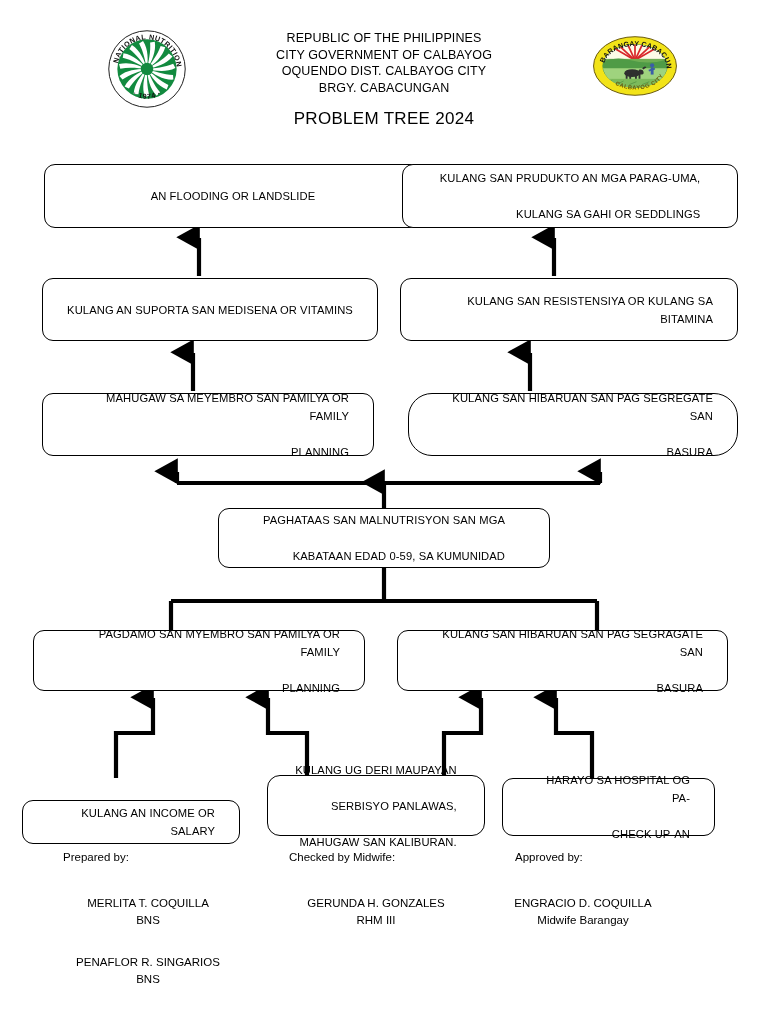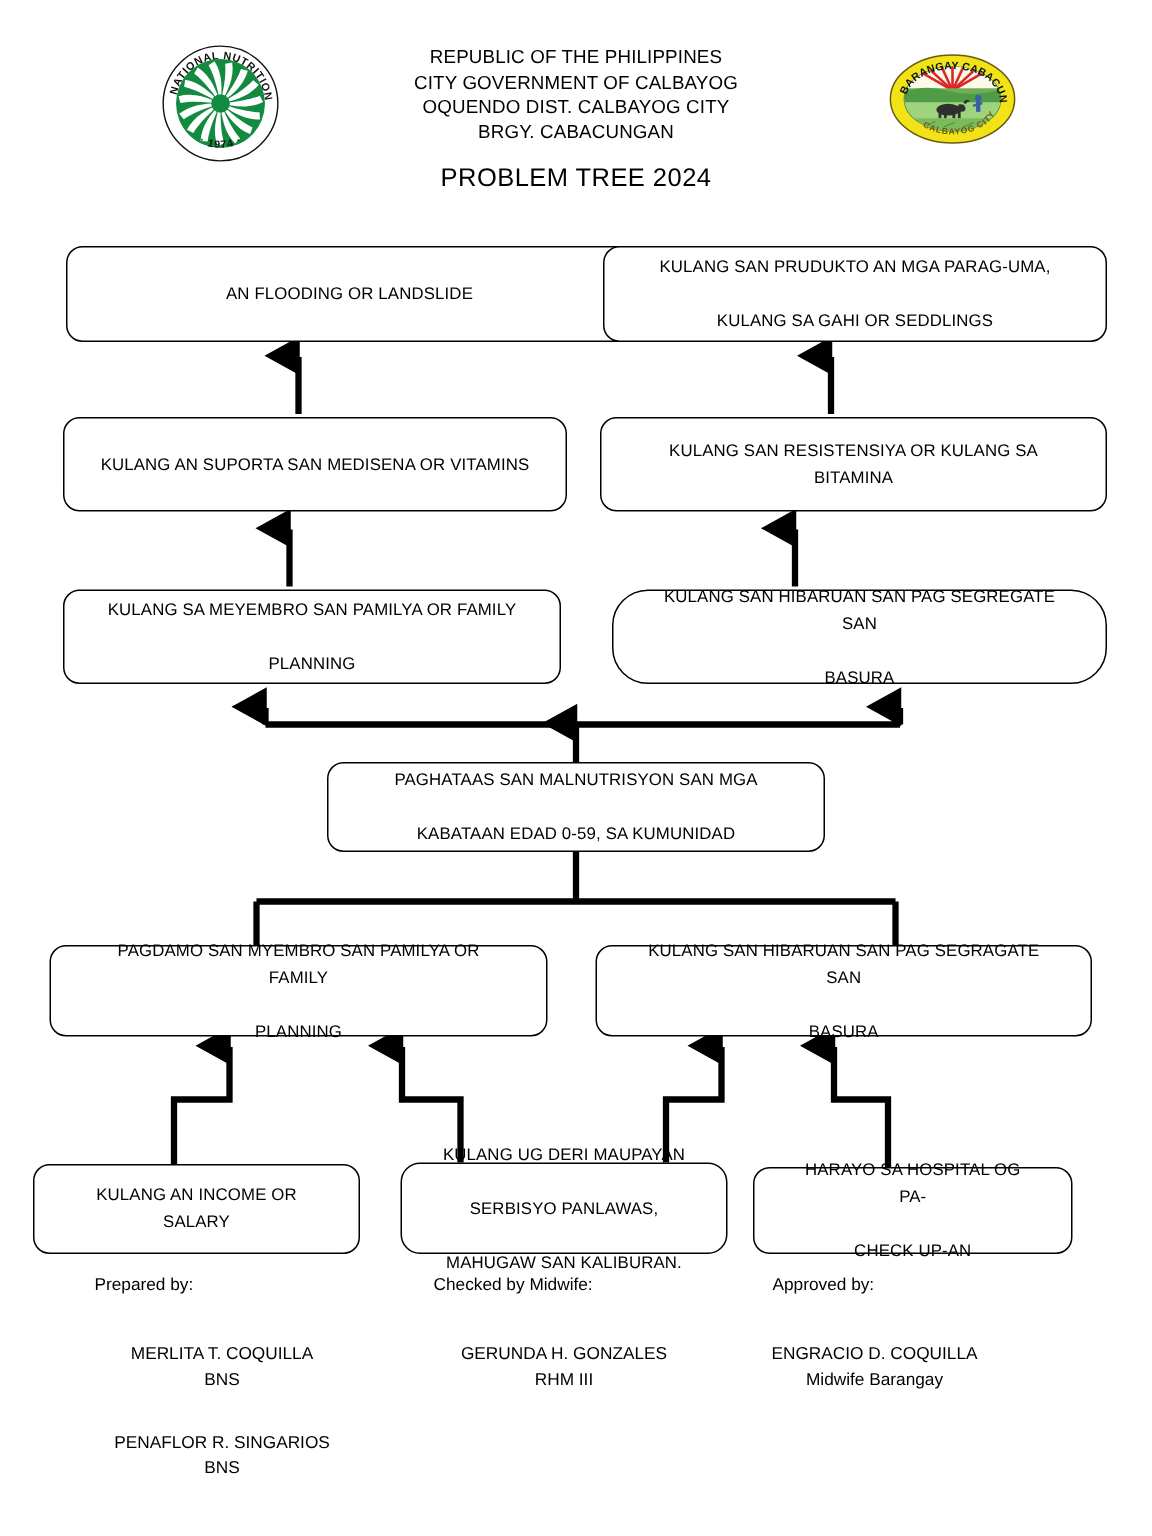--- a/index.html
+++ b/index.html
@@ -59,21 +59,21 @@
   
   .node {
     position: absolute;
     box-sizing: border-box;
     border: 1.4px solid #000;
     border-radius: 11px;
     background: #ffffff;
     display: flex;
     align-items: center;
     justify-content: center;
-    text-align: center;
+    text-align: right;
     font-size: 11.2px;
     line-height: 18px;
     letter-spacing: 0.1px;
     padding: 2px 24px;
     z-index: 3;
   }
   .node span { display: block; }
 
   
   .sig-col { position: absolute; font-size: 11.5px; line-height: 17px; }
@@ -237,21 +237,21 @@
   <div class="node" style="left:42px; top:278px; width:336px; height:63px;">
     <span>KULANG AN SUPORTA SAN MEDISENA OR VITAMINS</span>
   </div>
 
   <div class="node" style="left:400px; top:278px; width:338px; height:63px;">
     <span>KULANG SAN RESISTENSIYA OR KULANG SA BITAMINA</span>
   </div>
 
   <div class="node" style="left:42px; top:393px; width:332px; height:63px;">
     <span>
-      <span>KULANG SA MEYEMBRO SAN PAMILYA OR FAMILY</span><br>
+      <span>MAHUGAW SA MEYEMBRO SAN PAMILYA OR FAMILY</span><br>
       <span>PLANNING</span>
     </span>
   </div>
 
   <div class="node" style="left:408px; top:393px; width:330px; height:63px;border-radius:24px;">
     <span>
       <span>KULANG SAN HIBARUAN SAN PAG SEGREGATE SAN</span><br>
       <span>BASURA</span>
     </span>
   </div>
@@ -270,21 +270,21 @@
     </span>
   </div>
 
   <div class="node" style="left:397px; top:630px; width:331px; height:61px;">
     <span>
       <span>KULANG SAN HIBARUAN SAN PAG SEGRAGATE SAN</span><br>
       <span>BASURA</span>
     </span>
   </div>
 
-  <div class="node" style="left:22px; top:776px; width:218px; height:60px;">
+  <div class="node" style="left:22px; top:800px; width:218px; height:44px;">
     <span>KULANG AN INCOME OR SALARY</span>
   </div>
 
   <div class="node" style="left:267px; top:775px; width:218px; height:61px;border-radius:13px;">
     <span>
       <span>KULANG UG DERI MAUPAYAN</span><br>
       <span>SERBISYO PANLAWAS,</span><br>
       <span>MAHUGAW SAN KALIBURAN.</span>
     </span>
   </div>

